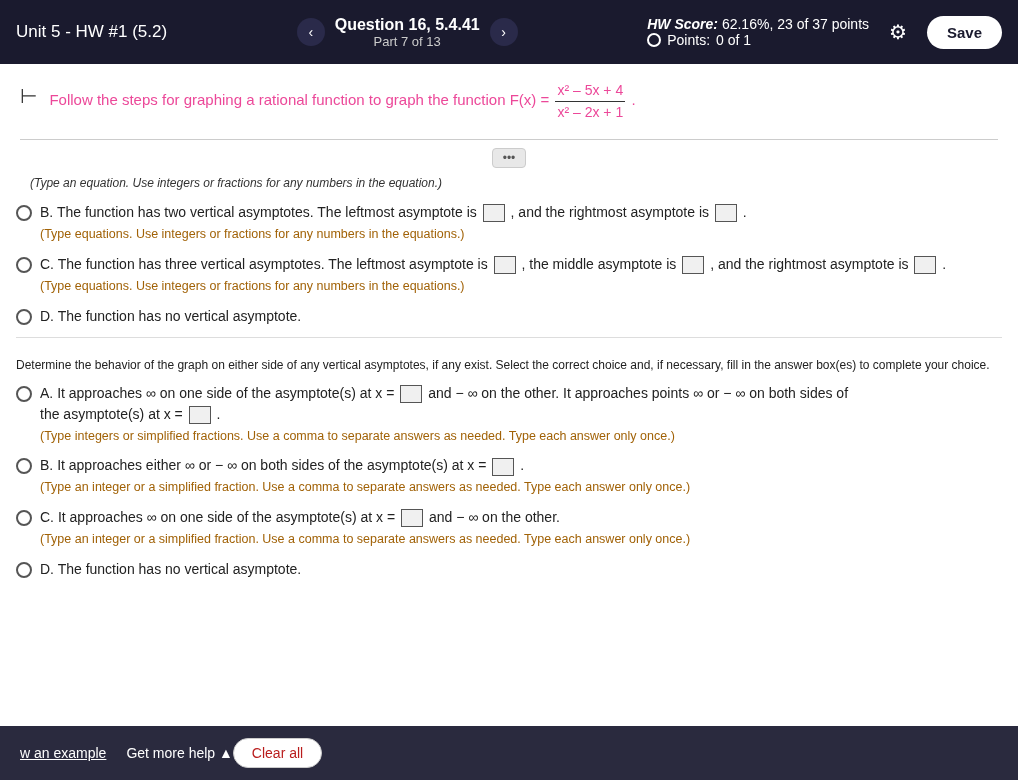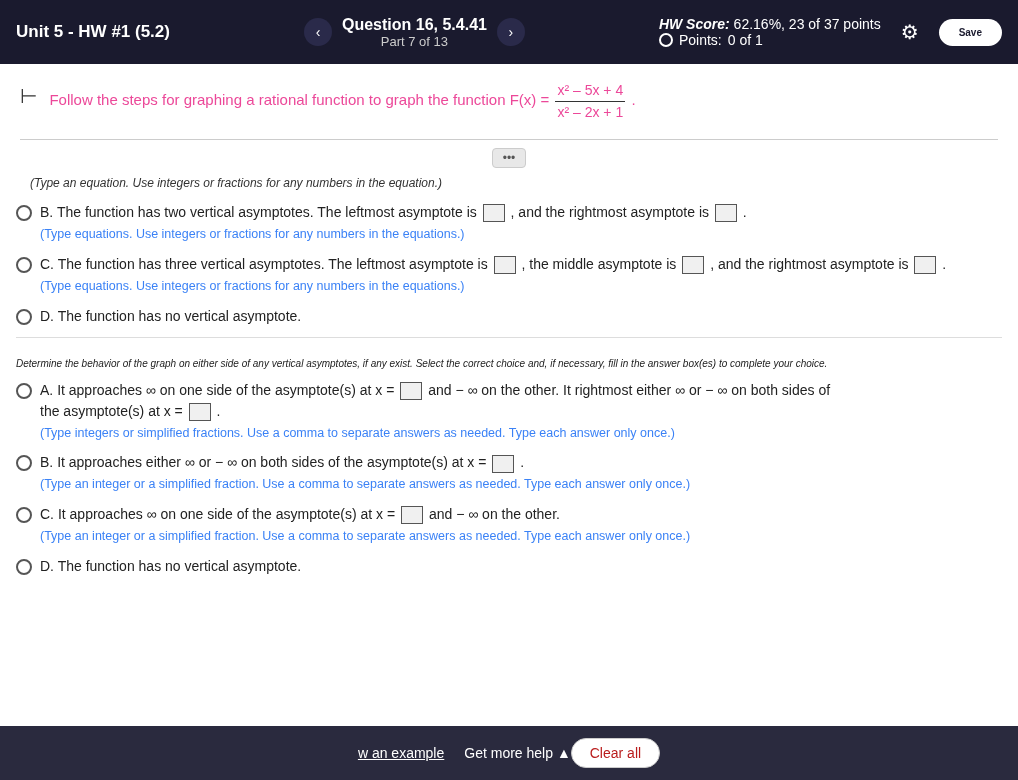--- a/index.html
+++ b/index.html
@@ -14,21 +14,21 @@
       background: #1a1a2e;
       color: white;
       display: flex;
       align-items: center;
       justify-content: space-between;
       padding: 8px 16px;
       height: 64px;
     }
     .header-left {
       font-size: 17px;
-      font-weight: bold;
+      font-weight: normal;
       color: white;
     }
     .header-center {
       display: flex;
       align-items: center;
       gap: 10px;
     }
     .nav-btn {
       background: #2a2a4a;
       border: none;
@@ -86,21 +86,21 @@
       color: white;
       font-size: 20px;
       cursor: pointer;
     }
     .save-btn {
       background: white;
       color: #1a1a2e;
       border: none;
       border-radius: 20px;
       padding: 8px 20px;
-      font-size: 10px;
+      font-size: 15px;
       font-weight: bold;
       cursor: pointer;
     }
     .main-content {
       background: white;
       margin: 0;
       height: 716px;
       overflow-y: auto;
       padding: 0;
     }
@@ -201,31 +201,30 @@
       vertical-align: middle;
       margin: 0 2px;
     }
     .section-divider {
       border: none;
       border-top: 1px solid #ddd;
       margin: 10px 16px;
     }
     .behavior-section {
       padding: 8px 16px;
-      font-size: 10px;
+      font-size: 12px;
       color: #222;
       line-height: 1.6;
-      font-style: italic;
     }
     .footer {
       background: #2a2a3e;
       color: white;
       display: flex;
       align-items: center;
-      justify-content: center;
+      justify-content: flex-start;
       padding: 10px 20px;
       height: 54px;
       position: absolute;
       bottom: 0;
       width: 1018px;
     }
     .footer-left {
       display: flex;
       align-items: center;
       gap: 20px;
@@ -262,21 +261,21 @@
       background: #c0392b;
       color: white;
       border: none;
       border-radius: 20px;
       padding: 6px 18px;
       font-size: 14px;
       cursor: pointer;
     }
     .sub-text {
       font-size: 12.5px;
-      color: #3b82f6;
+      color: #a16207;
       margin-top: 2px;
     }
   </style>
 </head>
 <body>
 
 <div class="header">
   <div class="header-left">
     <span>Unit 5 - HW #1 (5.2</span>)
   </div>
@@ -372,21 +371,21 @@
     Determine the behavior of the graph on either side of any vertical asymptotes, if any exist. Select the correct choice and, if necessary, fill in the
     answer box(es) to complete your choice.
   </div>
 
   <div class="option-row" style="align-items:flex-start">
     <div class="option-radio"></div>
     <div class="option-label">
       <span class="letter">A. </span>
       <span>It approaches ∞ on one side of the asymptote(s) at x = </span>
       <span class="inline-box"></span>
-      <span> and − ∞ on the other. It rightmost either ∞ or − ∞ on both sides of</span>
+      <span> and − ∞ on the other. It approaches points ∞ or − ∞ on both sides of</span>
       <br>
       <span>the asymptote(s) at x = </span>
       <span class="inline-box"></span>
       <span>.</span>
       <div class="sub-text">(Type integers or simplified fractions. Use a comma to separate answers as needed. Type each answer only once.)</div>
     </div>
   </div>
 
   <div class="option-row">
     <div class="option-radio"></div>

